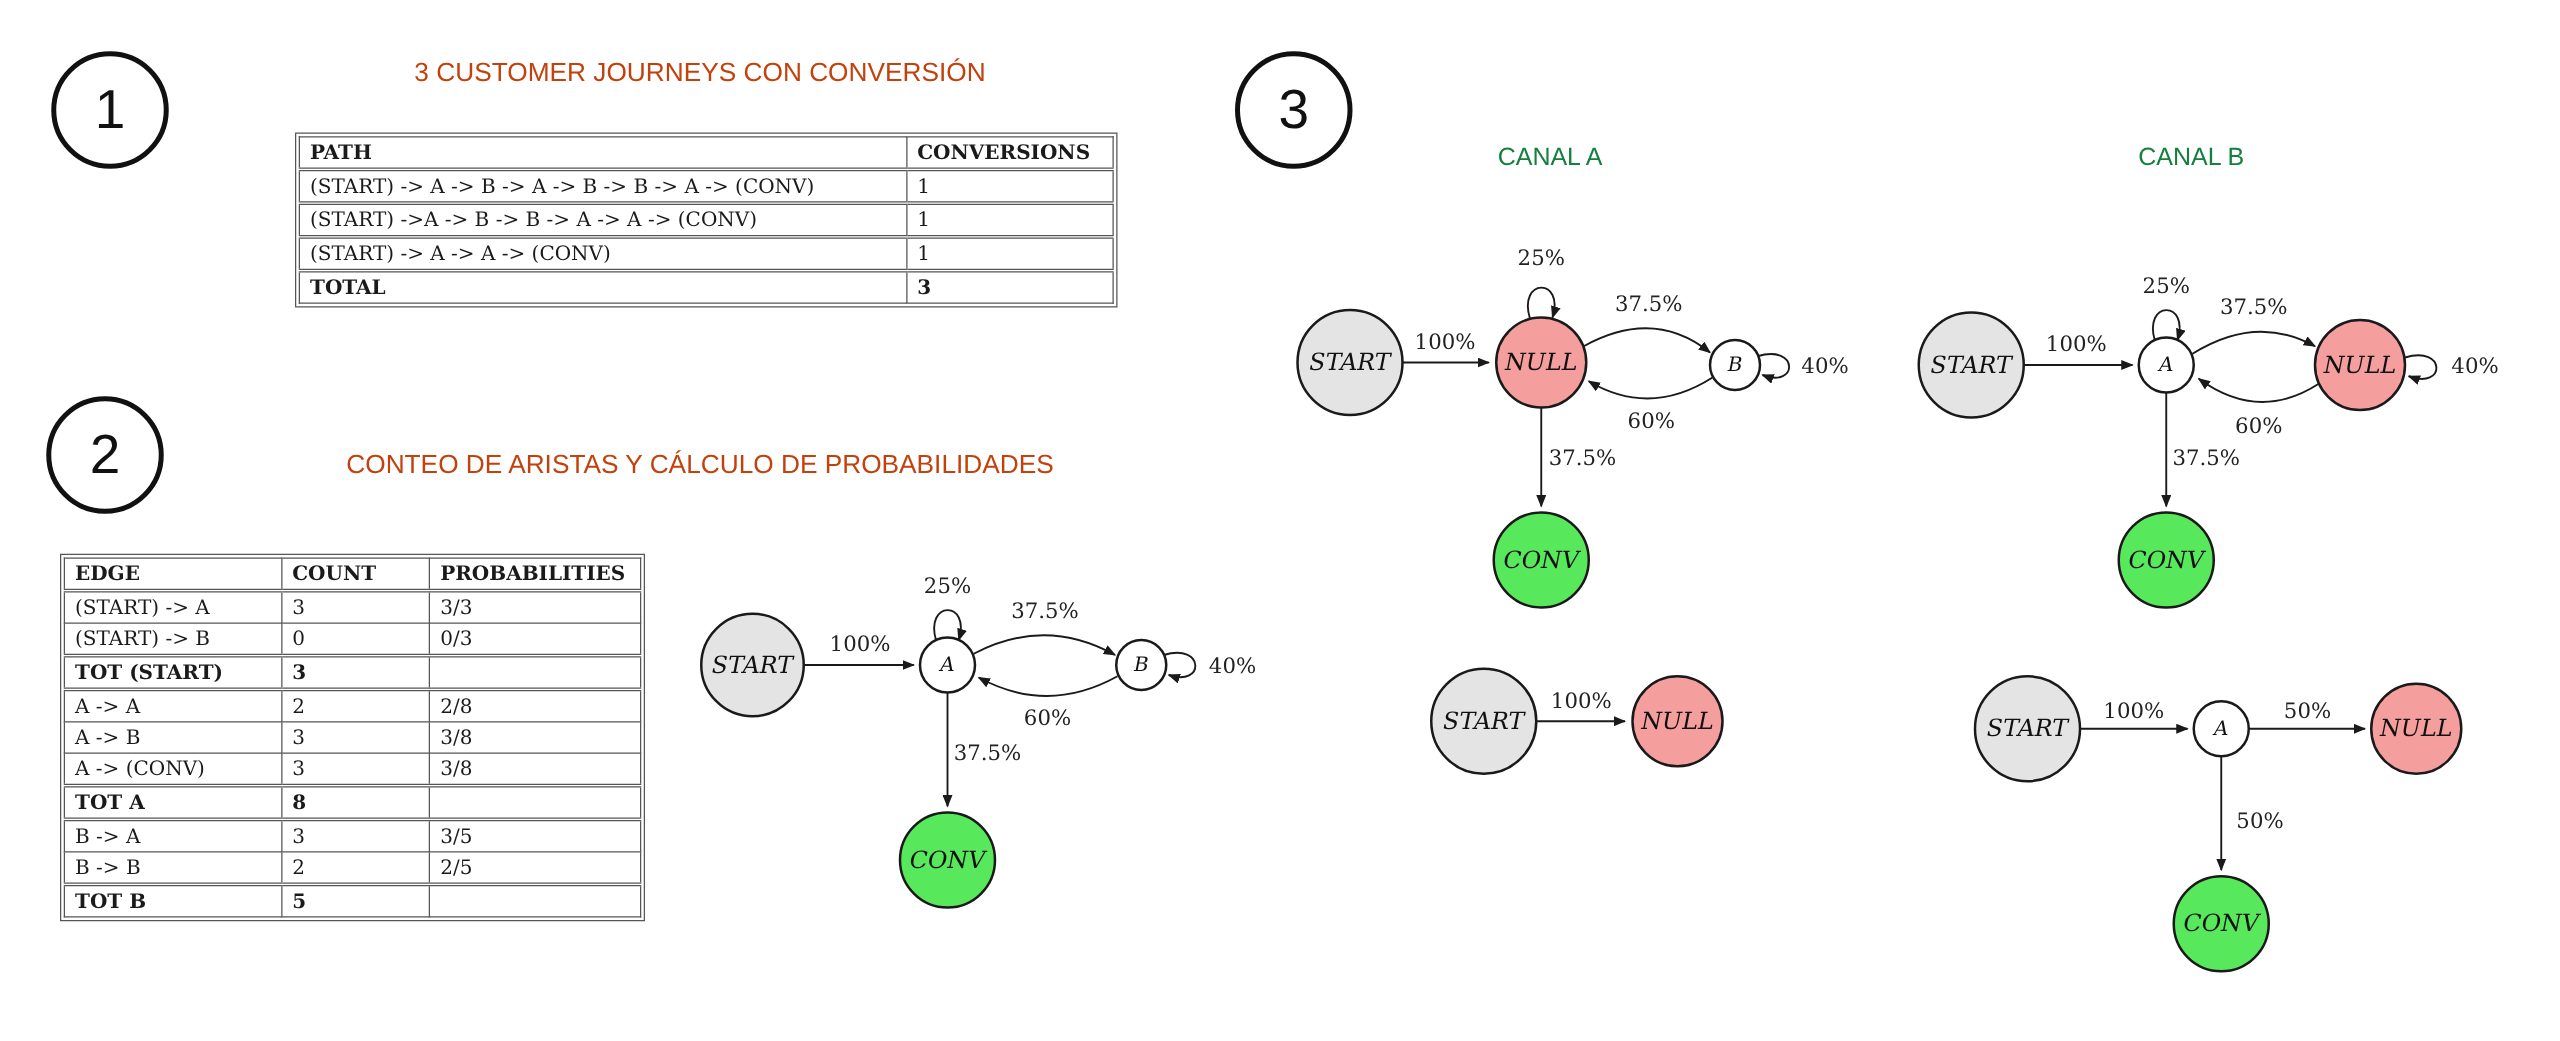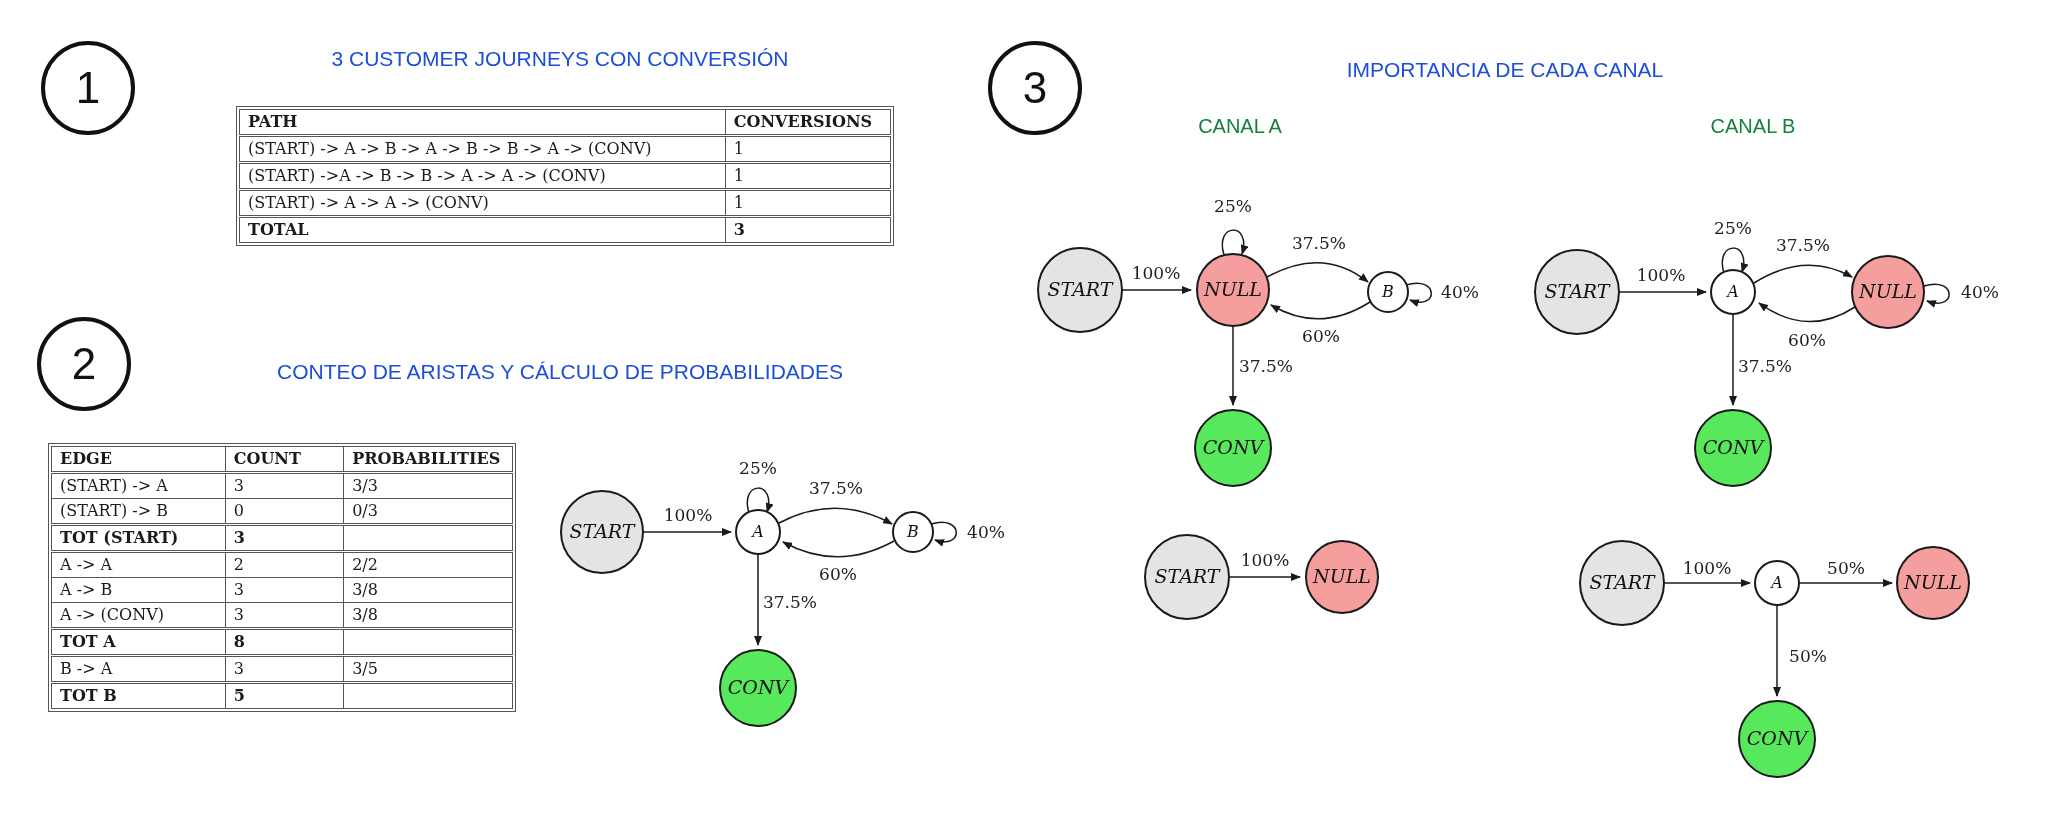--- a/index.html
+++ b/index.html
@@ -8,21 +8,21 @@
 
   
   .badge { position:absolute; width:86px; height:86px; border:4px solid #111; border-radius:50%;
            background:#fff; display:flex; align-items:center; justify-content:center; }
   .badge span { font:44px "Liberation Sans", sans-serif; color:#111; }
   #badge-1 { left:41px;  top:41px;  }
   #badge-2 { left:37px;  top:317px; }
   #badge-3 { left:988px; top:41px;  }
 
   
-  .sec-title { position:absolute; font:21px "Liberation Sans", sans-serif; color:#1d4ed8;
+  .sec-title { position:absolute; font:21px "Liberation Sans", sans-serif; color:#c2410c;
                text-align:center; white-space:nowrap; }
   #title-1 { left:260px;  top:47px;  width:600px; }
   #title-2 { left:160px;  top:360px; width:800px; }
   #title-3 { left:1205px; top:58px;  width:600px; }
   .canal-label { position:absolute; font:20px "Liberation Sans", sans-serif; color:#15803d;
                  text-align:center; width:200px; }
   #canal-a-label { left:1140px; top:115px; }
   #canal-b-label { left:1653px; top:115px; }
 
   
@@ -122,41 +122,46 @@
             <td>0/3</td>
           </tr>
           <tr class="bold sep-top">
             <td>TOT (START)</td>
             <td>3</td>
             <td></td>
           </tr>
           <tr class="sep-top">
             <td>A -&gt; A</td>
             <td>2</td>
-            <td>2/2</td>
+            <td>2/8</td>
           </tr>
           <tr>
             <td>A -&gt; B</td>
             <td>3</td>
             <td>3/8</td>
           </tr>
           <tr>
             <td>A -&gt; (CONV)</td>
             <td>3</td>
             <td>3/8</td>
           </tr>
           <tr class="bold sep-top">
             <td>TOT A</td>
             <td>8</td>
             <td></td>
           </tr>
           <tr class="sep-top">
             <td>B -&gt; A</td>
             <td>3</td>
             <td>3/5</td>
+          </tr>
+          <tr>
+            <td>B -&gt; B</td>
+            <td>2</td>
+            <td>2/5</td>
           </tr>
           <tr class="bold sep-top">
             <td>TOT B</td>
             <td>5</td>
             <td></td>
           </tr>
         </tbody>
       </table>
   </div>
 
@@ -184,21 +189,20 @@
     <text class="pct" x="218" y="84">25%</text>
     <text class="pct" x="296" y="104">37.5%</text>
     <text class="pct" x="298" y="190">60%</text>
     <text class="pct" x="446" y="148">40%</text>
     <text class="pct" x="250" y="218">37.5%</text>
   </svg>
 
   <div class="badge" id="badge-3">
     <span>3</span>
   </div>
-  <div class="sec-title" id="title-3">IMPORTANCIA DE CADA CANAL</div>
   <div class="canal-label" id="canal-a-label">CANAL A</div>
   <div class="canal-label" id="canal-b-label">CANAL B</div>
 
   <svg class="diagram" id="diagram-ca-top" width="500" height="360" viewBox="0 0 500 360">
     <path class="edge arr" d="M 102 140 L 171 140"></path>
     <path class="edge arr" d="M 204 105 C 194 72 232 72 222 104"></path>
     <path class="edge arr" d="M 247 127 Q 303 96 348 132"></path>
     <path class="edge arr" d="M 350 152 Q 300 184 251 155"></path>
     <path class="edge arr" d="M 386 135 C 419 125 419 161 390 150"></path>
     <path class="edge arr" d="M 213 176 L 213 255"></path>

